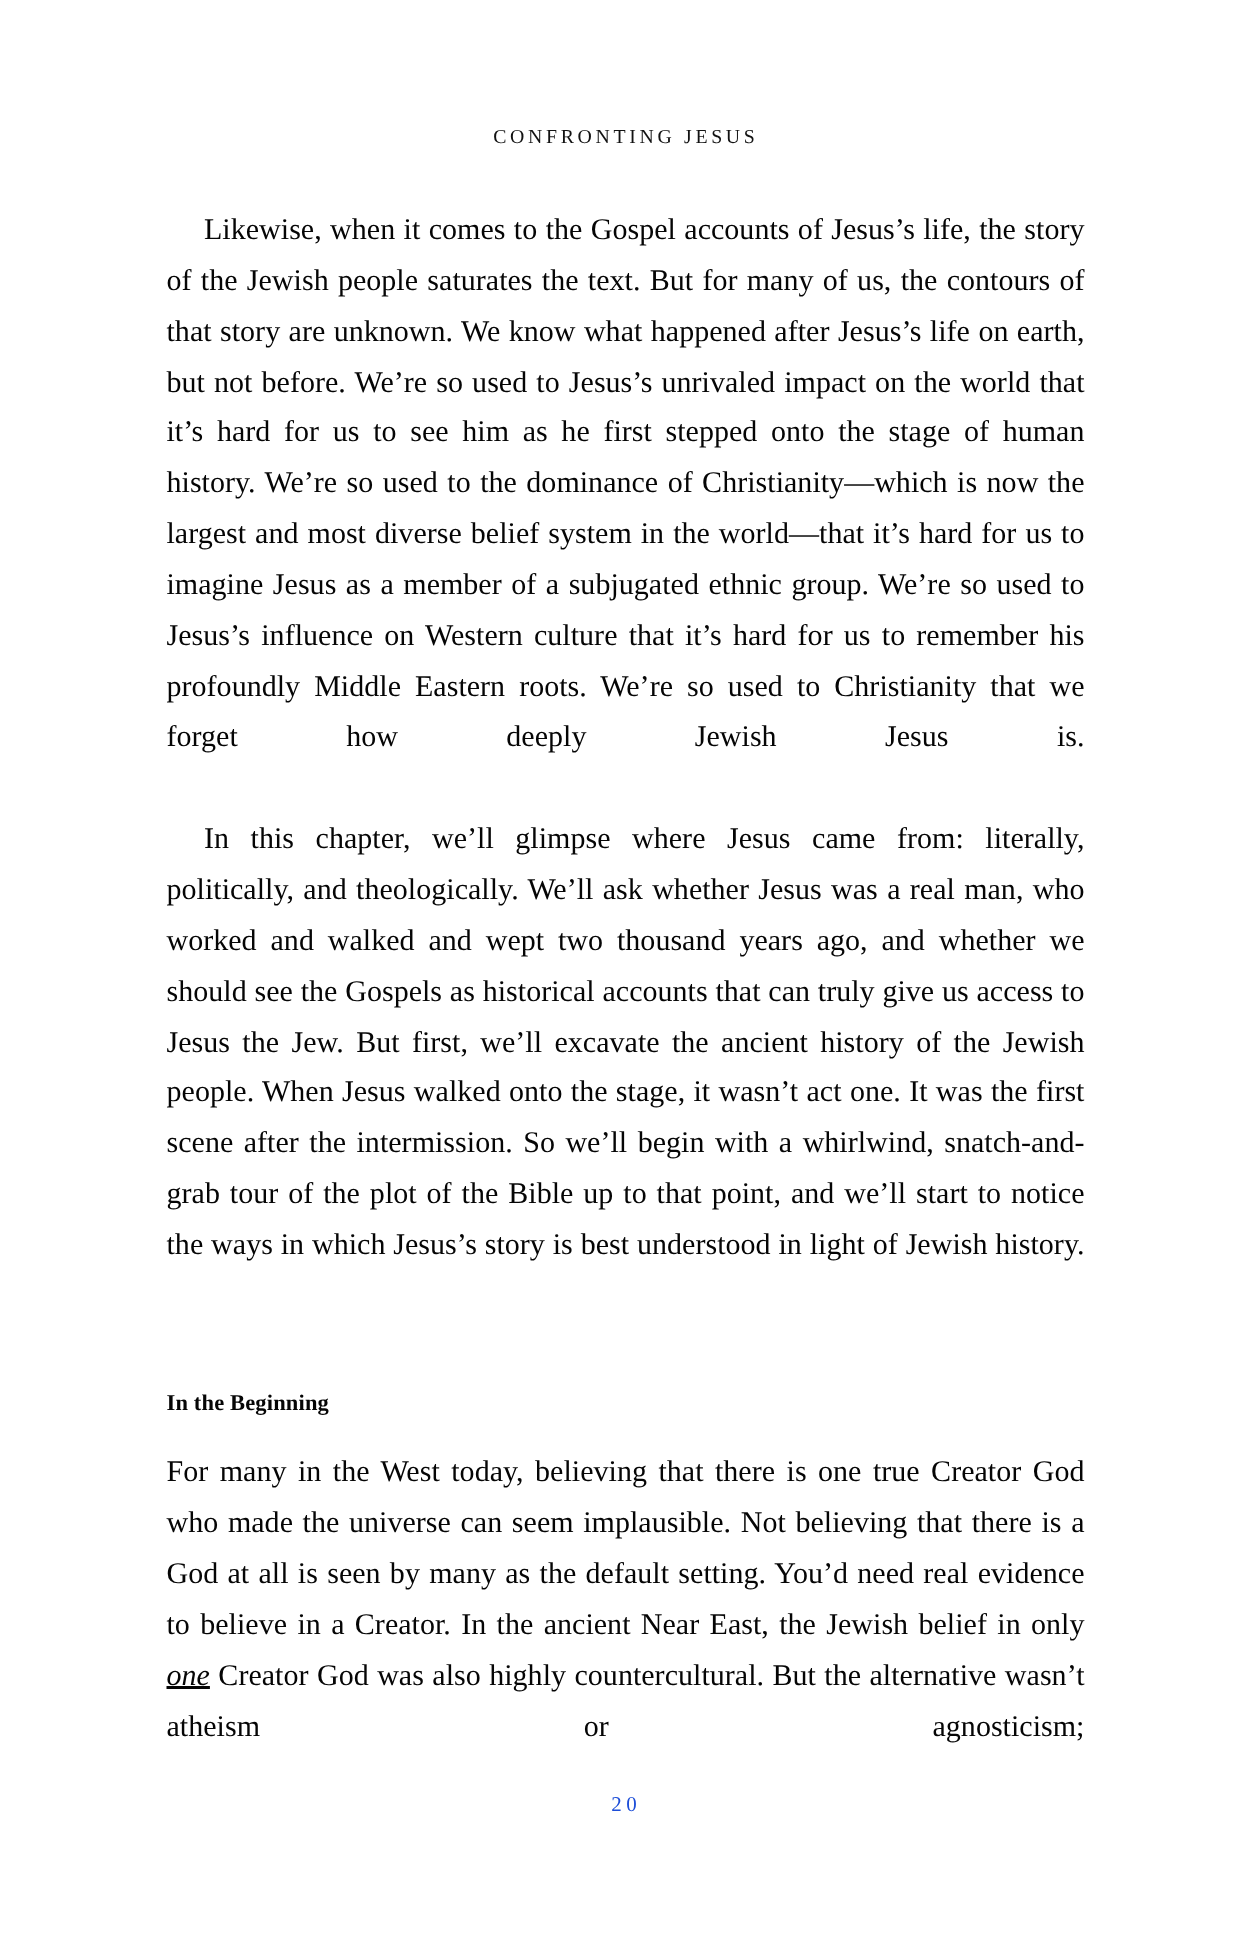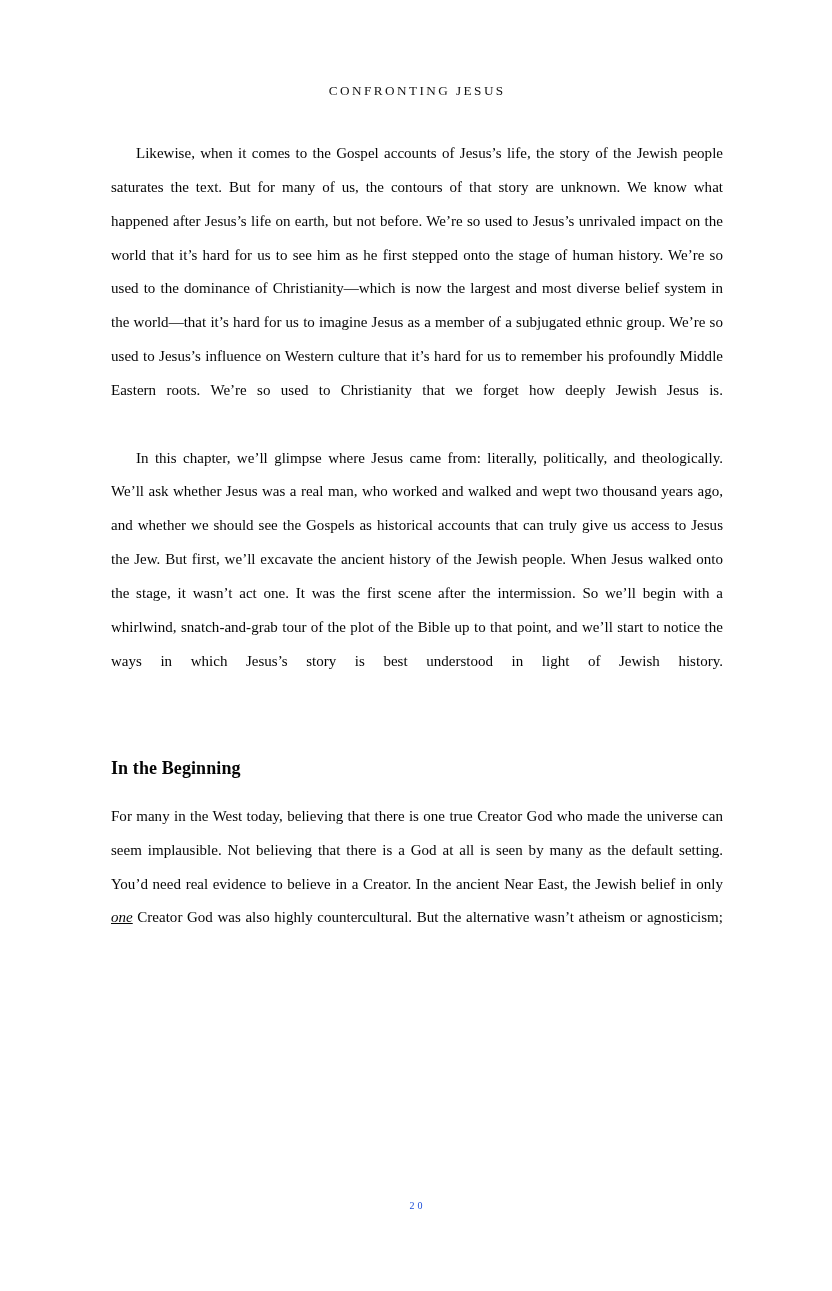--- a/index.html
+++ b/index.html
@@ -38,21 +38,21 @@
   
   .text-column {
     position: absolute;
     left: 111px;
     top: 137px;
     width: 612px;
   }
 
   p.body-para {
     margin: 0;
-    font-size: 15px;
+    font-size: 20px;
     line-height: 33.85px;
     text-align: justify;
     text-justify: inter-word;
     hyphens: none;
     color: #050505;
     letter-spacing: 0.02px;
   }
 
   p.body-para.indent {
     text-indent: 25px;
@@ -64,40 +64,40 @@
 
   
   p.body-para::after {
     content: "";
     display: inline-block;
     width: 100%;
   }
 
   h2.section-heading {
     margin: 0;
-    font-size: 18px;
+    font-size: 15px;
     font-weight: bold;
     line-height: 1.25;
     color: #050505;
     letter-spacing: 0.1px;
   }
 
   .gap-before-heading { height: 45px; }
   .gap-after-heading  { height: 20px; }
 
   em.italic-word { font-style: italic; text-decoration: underline; }
 
   
   .folio {
     position: absolute;
     bottom: 80px;
     left: 0;
     width: 832px;
     text-align: center;
-    font-size: 10px;
+    font-size: 14px;
     letter-spacing: 3px;
     text-indent: 3px;
     color: #1d4ed8;
     line-height: 1;
   }
 </style>
 </head>
 <body>
 
 <div class="page">

